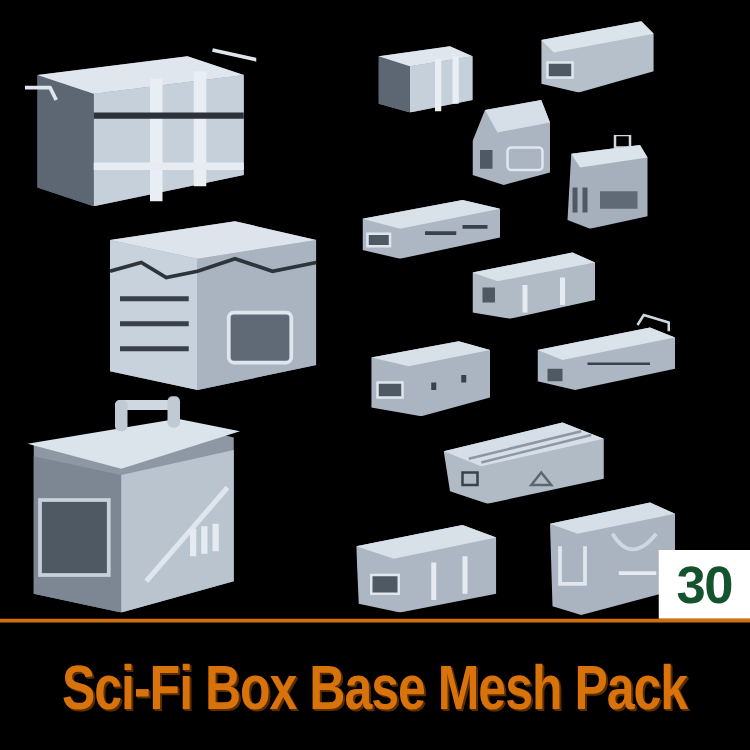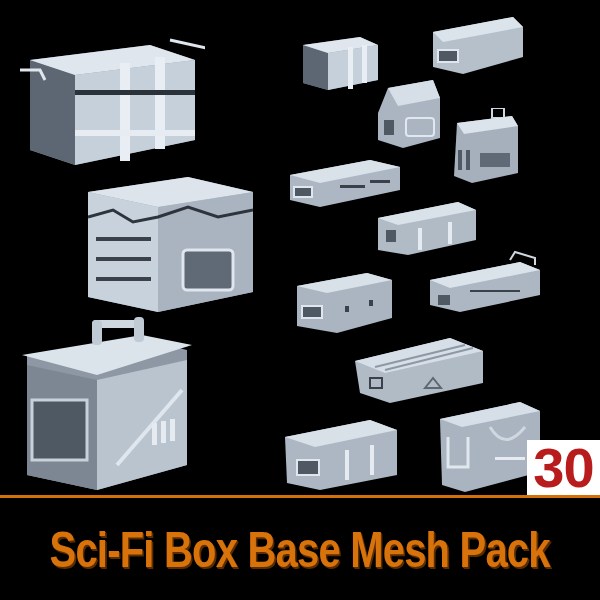--- a/index.html
+++ b/index.html
@@ -2,21 +2,21 @@
 <html><head>
 <meta charset="utf-8">
 <style>
   html,body{margin:0;padding:0;background:#000;}
   body{width:600px;height:600px;position:relative;overflow:hidden;font-family:"Liberation Sans",sans-serif;}
   .stage{position:absolute;left:0;top:0;width:600px;height:495px;background:#000;}
   .crate{position:absolute;}
   .crate svg{display:block;width:100%;height:100%;}
   .divider{position:absolute;left:0;top:495px;width:600px;height:3px;background:#d2700a;}
   .badge{position:absolute;left:527px;top:440px;width:73px;height:55px;background:#fff;display:flex;align-items:center;justify-content:center;}
-  .badge span{font-family:"Liberation Sans",sans-serif;font-weight:bold;font-size:56px;color:#b91c1c;letter-spacing:-1px;}
+  .badge span{font-family:"Liberation Sans",sans-serif;font-weight:bold;font-size:42px;color:#14532d;letter-spacing:-1px;}
   .title{position:absolute;left:0;top:505px;width:600px;height:90px;display:flex;align-items:center;justify-content:center;text-align:right;}
   .title span{font-family:"Liberation Sans",sans-serif;font-weight:bold;font-size:50px;color:#d8720b;
     transform:scaleX(0.80);transform-origin:center;white-space:nowrap;letter-spacing:-1px;
     text-shadow:2px 2px 0 #5a2c00,1px 1px 0 #7a3c00;}
 </style>
 </head>
 <body>
 
 <div class="stage">
 

